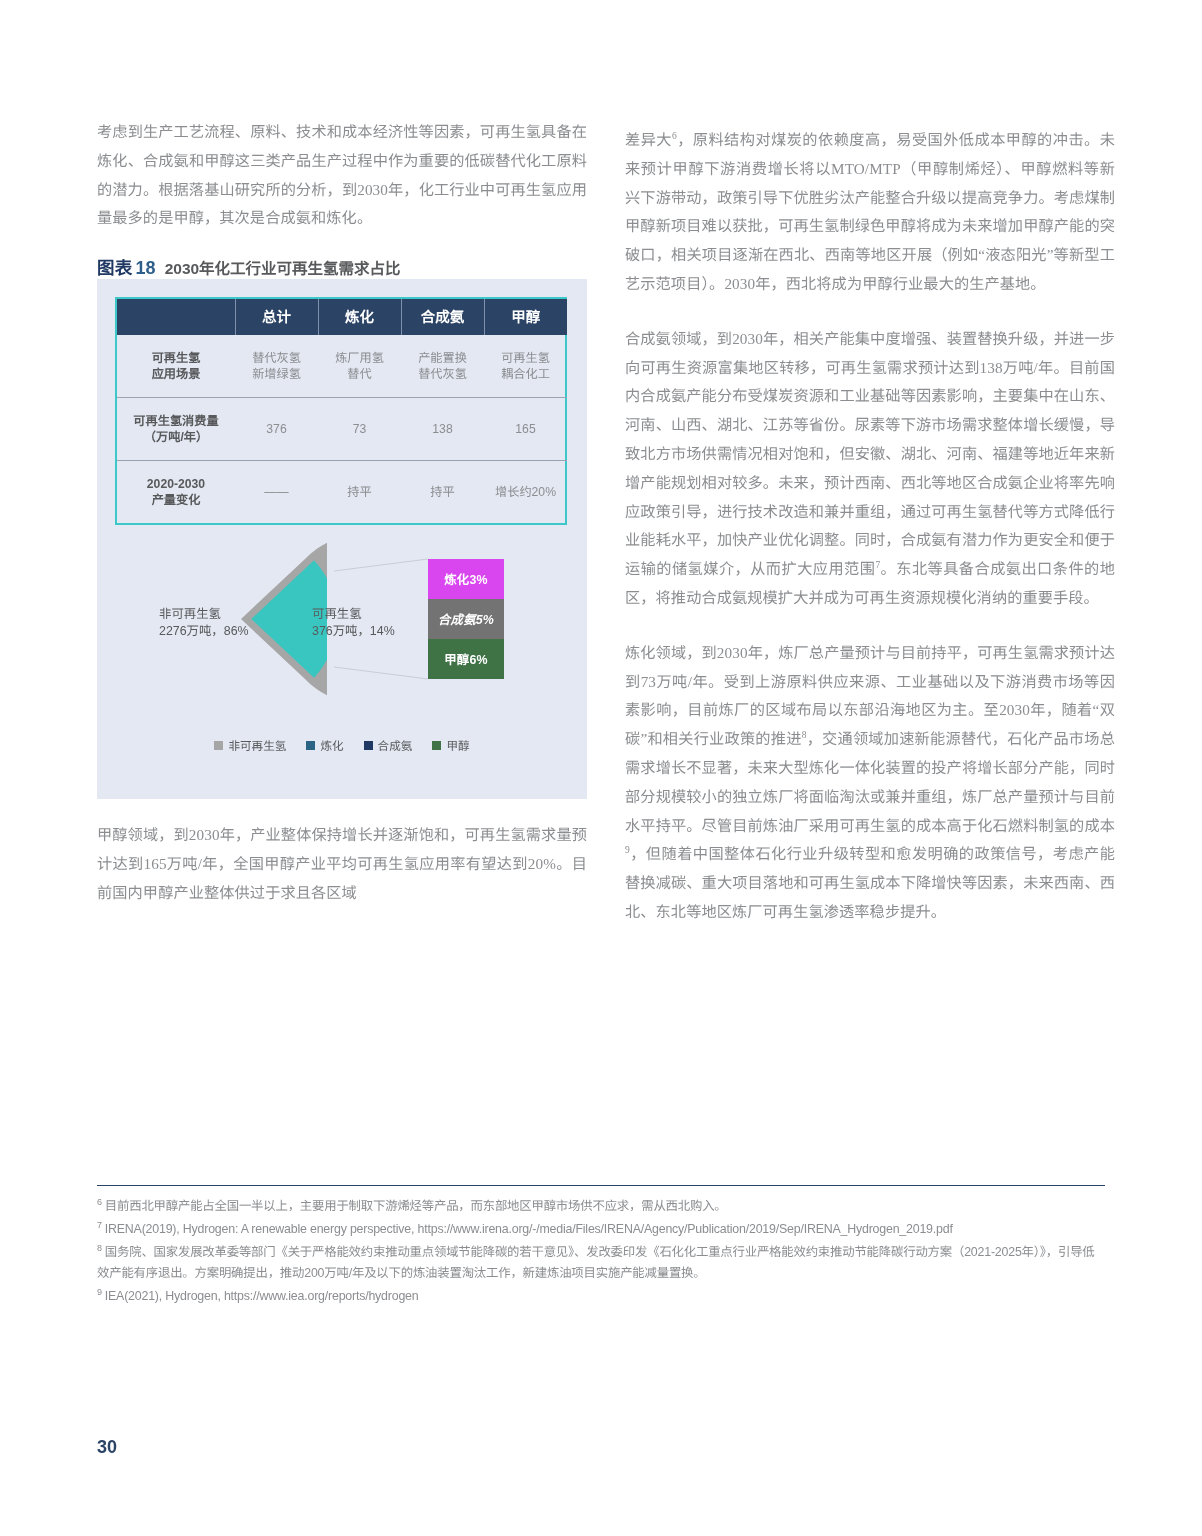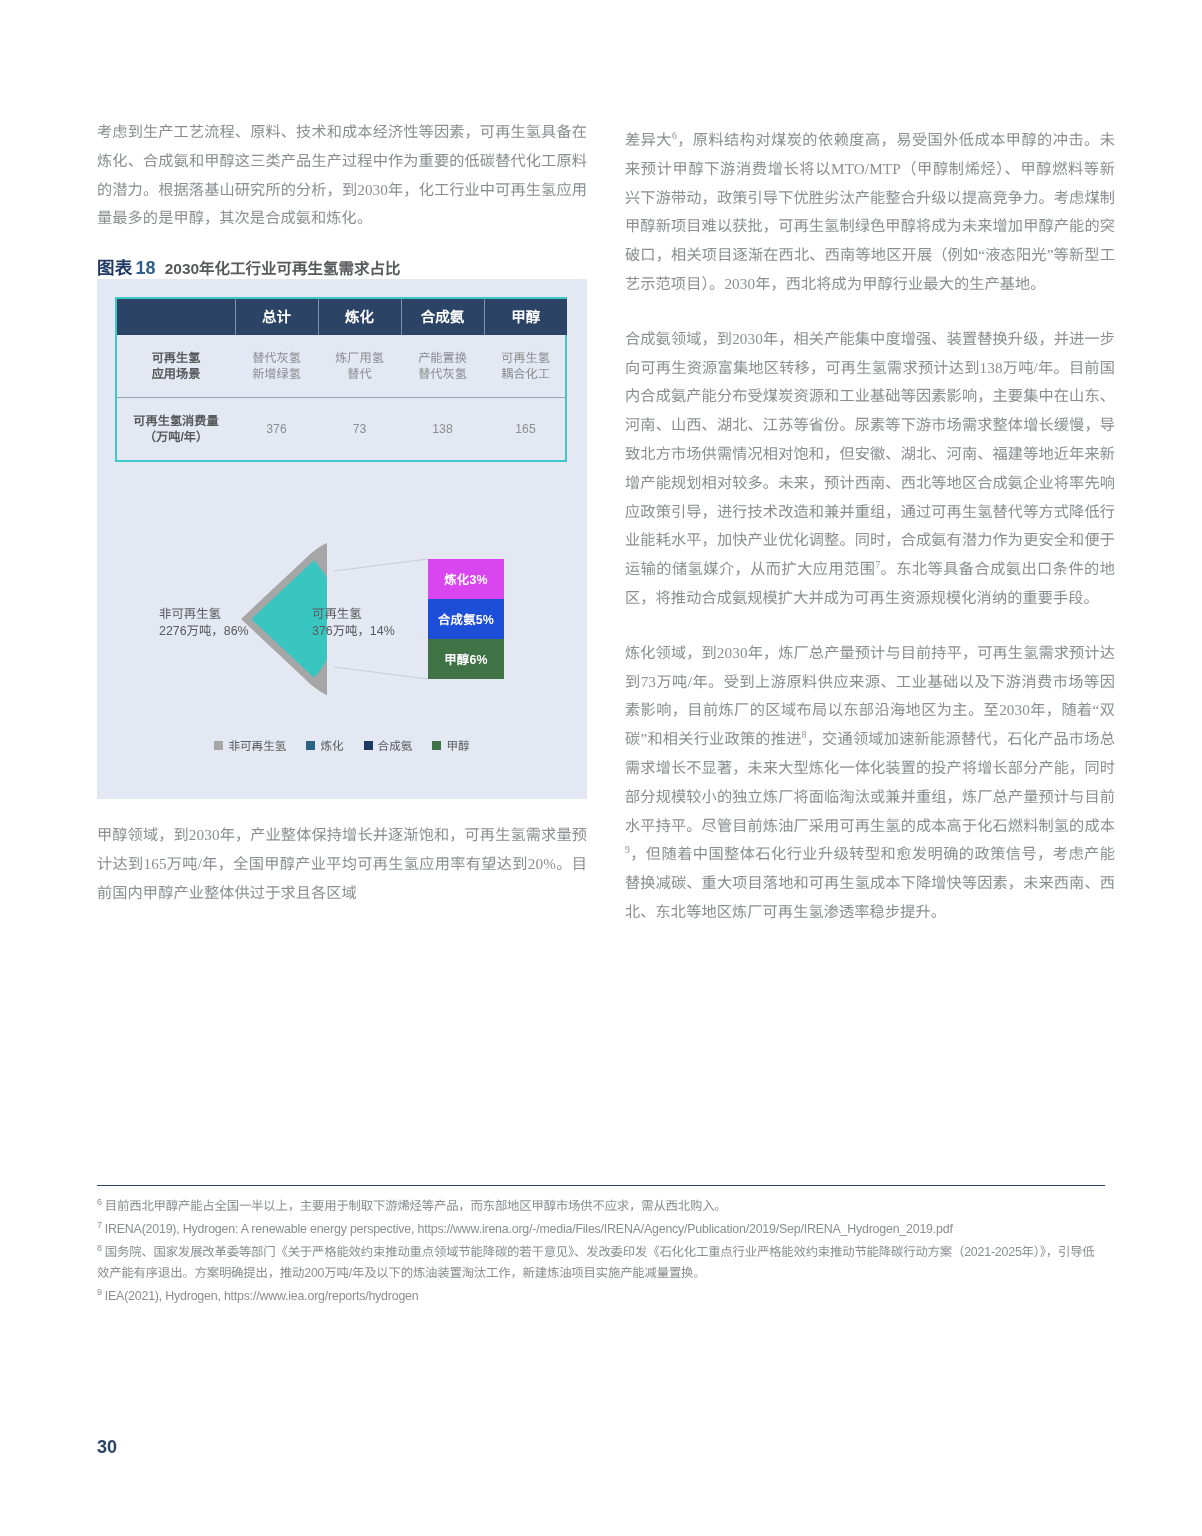--- a/index.html
+++ b/index.html
@@ -168,21 +168,21 @@
     box-sizing: border-box;
     display: flex;
     align-items: center;
     justify-content: center;
     color: #ffffff;
     font-size: 12.4px;
     font-weight: bold;
     letter-spacing: 0.2px;
   }
   .seg-refining { background: #d946ef; height: 33.333%; }
-  .seg-ammonia  { background: #1d4ed8; height: 33.333%; }
+  .seg-ammonia  { background: #737373; height: 33.333%; font-style: italic; }
   .seg-methanol { background: #3f7346; height: 33.334%; }
 
   .legend {
     position: absolute;
     left: 0;
     top: 236px;
     width: 490px;
     display: flex;
     justify-content: center;
     align-items: center;
@@ -313,20 +313,38 @@
                 <td>
                     <span class="ln">73</span>
                   </td>
                 <td>
                     <span class="ln">138</span>
                   </td>
                 <td>
                     <span class="ln">165</span>
                   </td>
               </tr>
+              <tr>
+                <td class="rowhead">
+                  <span class="ln">2020-2030</span>
+                  <span class="ln">产量变化</span>
+                </td>
+                <td>
+                    <span class="ln">——</span>
+                  </td>
+                <td>
+                    <span class="ln">持平</span>
+                  </td>
+                <td>
+                    <span class="ln">持平</span>
+                  </td>
+                <td>
+                    <span class="ln">增长约20%</span>
+                  </td>
+              </tr>
             </tbody>
           </table>
         </div>
 
         <div class="chart-area">
 
           <svg class="leader" viewBox="0 0 490 298">
 
             <path d="M 237 70 L 331 58" stroke="#c8cdd6" stroke-width="1.2" fill="none"></path>
             <path d="M 237 166 L 331 178" stroke="#c8cdd6" stroke-width="1.2" fill="none"></path>

